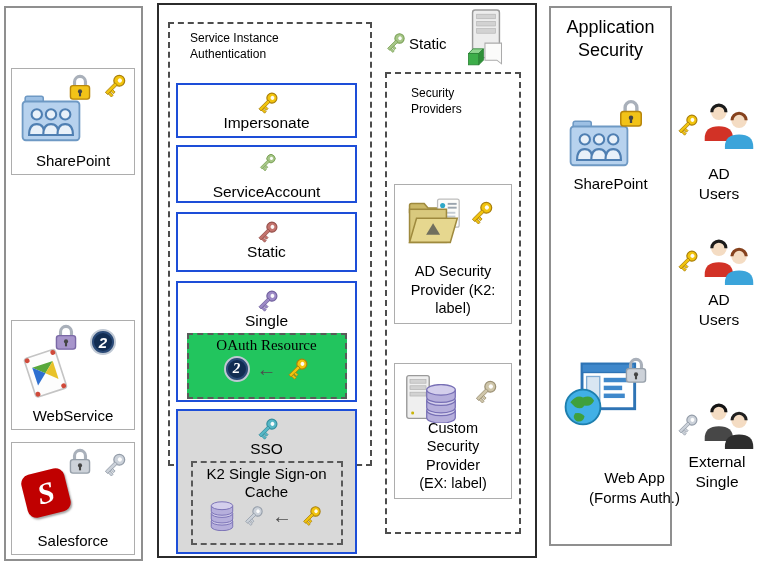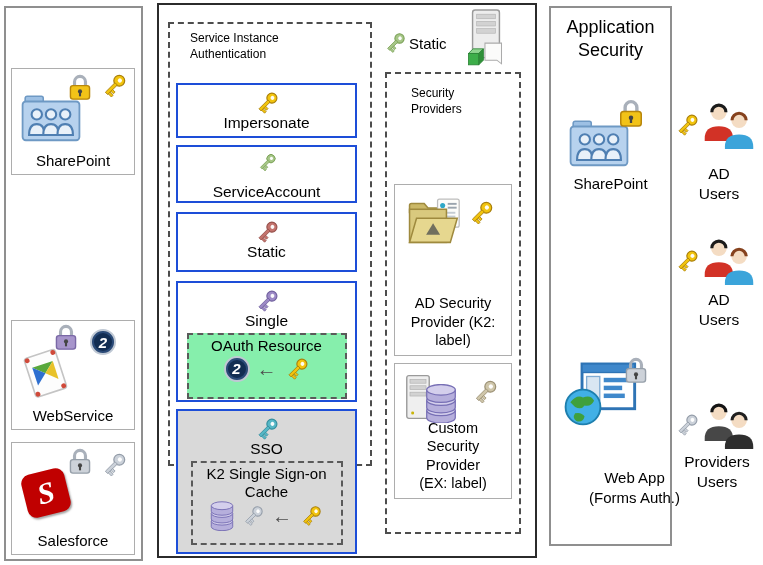--- a/index.html
+++ b/index.html
@@ -28,31 +28,31 @@
     box-sizing:border-box;display:flex;flex-direction:column;align-items:center;z-index:2;}
   .method .mlabel{font-size:15.5px;line-height:1.15;margin-top:-2px;}
   .method > svg{margin-top:5px;}
   .m-impersonate{top:78px;height:55px;}
   .m-serviceaccount{top:140px;height:58px;gap:12px;}
   .m-static{top:207px;height:60px;}
   .m-oauth{top:276px;height:121px;}
   .m-sso{top:404px;height:145px;background:#D9D9D9;z-index:5;}
   .inner-dashed{border:2px dashed #5A5A5A;box-sizing:border-box;margin-top:3px;
     display:flex;flex-direction:column;align-items:center;}
-  .oauth-res{width:160px;height:66px;background:#86efac;}
+  .oauth-res{width:160px;height:66px;background:#22c55e;font-family:Liberation Serif, serif;}
   .k2-box{width:152px;height:84px;background:#D9D9D9;}
   .inner-label{font-size:15px;line-height:1.18;text-align:center;margin-top:2px;}
   .icon-row{display:flex;align-items:center;justify-content:center;gap:7px;margin-top:1px;}
   .arrow{font-size:20px;font-weight:bold;color:#4D4D4D;line-height:1;}
   .server-group{position:absolute;left:222px;top:2px;width:150px;height:62px;}
   .server-group > *{position:absolute;}
   .server-label{font-size:15px;}
   .provider-item{position:absolute;left:235px;width:118px;border:1px solid #ADADAD;background:#fff;
     box-sizing:border-box;display:flex;flex-direction:column;}
-  .p-ad{top:179px;height:172px;}
+  .p-ad{top:179px;height:140px;}
   .p-custom{top:358px;height:136px;}
   .plabel{text-align:center;font-size:14.5px;line-height:1.28;margin:0 auto;padding-bottom:5px;}
   .p-ad .plabel{width:90px;}
   .p-custom .plabel{width:78px;}
   
   .rstack{position:absolute;left:9px;width:100px;}
   .rlabel{position:absolute;left:0;width:100%;text-align:center;font-size:15px;line-height:1.3;}
   .rlabel-inner{margin:0 auto;}
   
   .ugroup{position:absolute;width:90px;height:68px;}
@@ -398,16 +398,16 @@
   <div class="ugroup" style="left:674px;top:394px;">
     <svg class="k-silver" viewBox="0 0 32 32" width="26" height="26" style="left:0;top:18px;">
         <use href="#sym-key"></use>
       </svg>
     <svg viewBox="0 0 46 40" width="62" height="54" style="left:26px;top:4px;">
       <use href="#sym-person" class="p-xman"></use>
       <use href="#sym-person" class="p-xwoman" x="15" y="6"></use>
     </svg>
   </div>
   <div class="ulabel" style="left:672px;top:452px;">
-    <div style="width:66px;margin:0 auto;">Providers Users</div>
+    <div style="width:66px;margin:0 auto;">External Single</div>
   </div>
 
 </div>
 
 </body></html>

